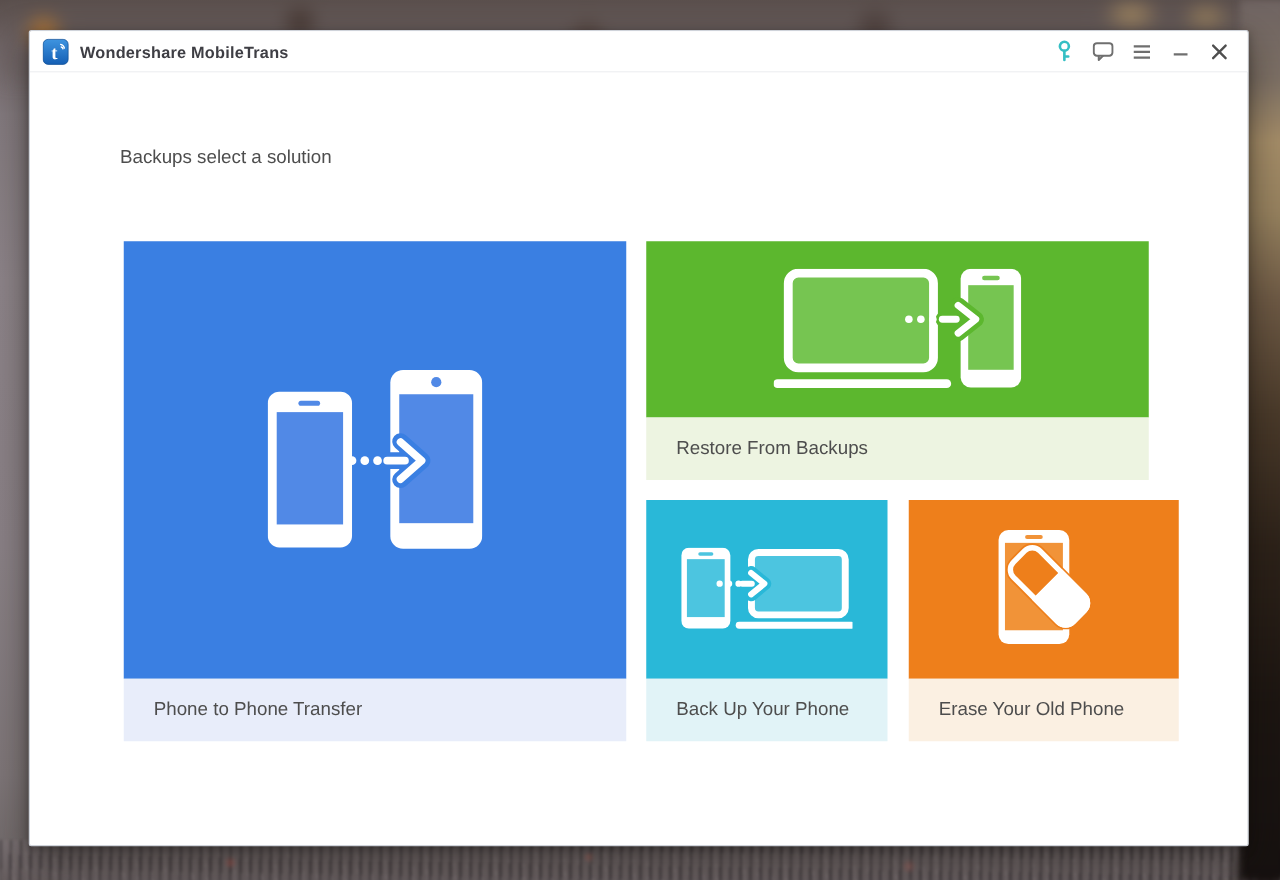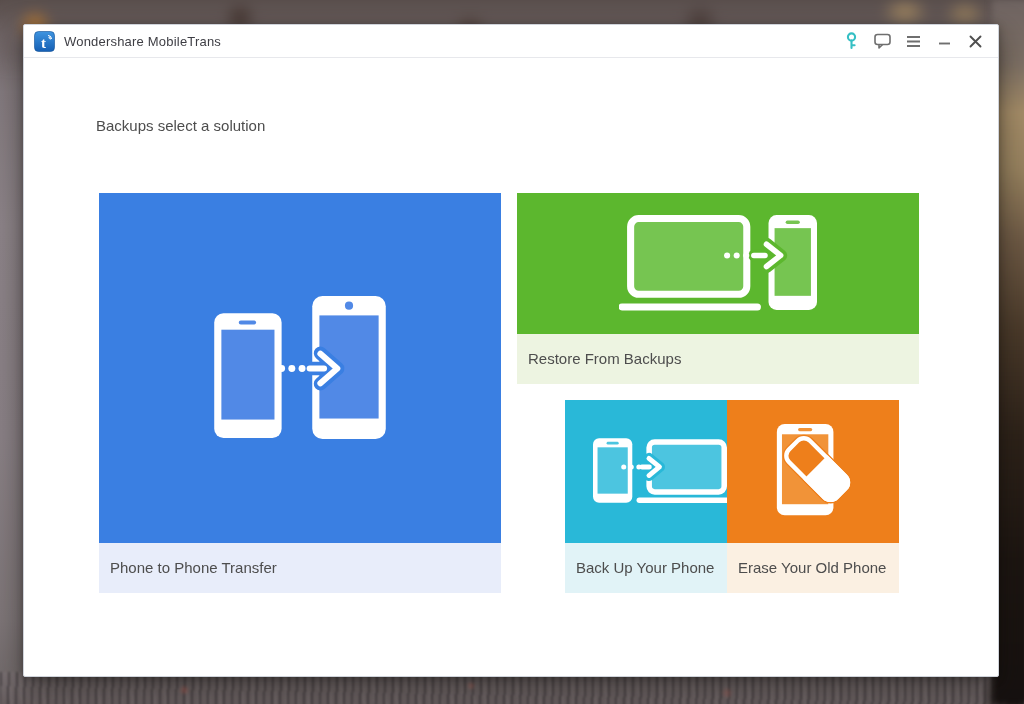--- a/index.html
+++ b/index.html
@@ -41,31 +41,31 @@
 
   
   .window { position:absolute; left:23px; top:24px; width:976px; height:653px;
     background:#ffffff; border:1px solid #cfd3da; border-radius:2px;
     box-shadow: 0 12px 30px rgba(20,15,12,.5), 0 2px 8px rgba(0,0,0,.28);
   }
   .titlebar { position:relative; height:33px; display:flex; align-items:center;
     background:#ffffff; border-bottom:1px solid #e7e8ec; border-radius:2px 2px 0 0; padding:0 10px;
   }
   .app-icon { width:22px; height:22px; flex:0 0 auto; }
-  .app-title { margin-left:8px; font-size:13px; font-weight:normal; color:#3e3e44; letter-spacing:.2px; }
+  .app-title { margin-left:8px; font-size:13px; font-weight:bold; color:#3e3e44; letter-spacing:.2px; }
   .tb-right { margin-left:auto; display:flex; align-items:center; gap:13px; padding-right:4px; }
   .tb-btn { width:18px; height:18px; display:flex; align-items:center; justify-content:center; cursor:pointer; }
 
   
   .heading { position:absolute; left:72px; top:92px; font-size:15px; color:var(--text-color,#4a4a4a); }
 
   .tile { position:absolute; cursor:pointer; display:flex; flex-direction:column; }
   .tile-icon-area { flex:1 1 auto; background:var(--tile-bg); display:flex; align-items:center; justify-content:center; }
   .tile-label { flex:0 0 50px; height:50px; line-height:50px; background:var(--tile-label-bg);
-    font-size:15px; color:var(--text-color,#4d4d4d); padding-left:11px; }
+    font-size:15px; color:var(--text-color,#4d4d4d); padding-left:24px; }
   .screen-fill { fill:var(--tile-screen); }
   .cut-stroke { stroke:var(--tile-bg); }
   .laptop-fill { fill:var(--tile-screen); }
 </style>
 </head>
 <body>
 
 <div class="desktop">
   <div class="bg-top"></div>
   <div class="bg-bottom"></div>
@@ -168,21 +168,21 @@
         <g fill="#ffffff">
           <circle cx="107" cy="40" r="3"></circle>
             <circle cx="116.5" cy="40" r="3"></circle>
             <circle cx="126" cy="40" r="3"></circle>
         </g>
       </svg>
     </div>
     <div class="tile-label">Restore From Backups</div>
   </div>
 
-  <div class="tile" style="left: 493px; top: 375px; width: 193px; height: 193px; margin-left: 48px; --tile-bg: #29b8d8; --tile-screen: #4cc5e0; --tile-label-bg: #e1f3f7;">
+  <div class="tile" style="left: 493px; top: 375px; width: 193px; height: 193px; --tile-bg: #29b8d8; --tile-screen: #4cc5e0; --tile-label-bg: #e1f3f7;">
     <div class="tile-icon-area">
       <svg width="137" height="67" viewBox="0 0 136 66">
         <rect x="0" y="0" width="39" height="64" rx="6" fill="#ffffff"></rect>
         <rect class="screen-fill" x="4.5" y="9" width="30" height="46"></rect>
         <rect class="screen-fill" x="13.5" y="3.5" width="12" height="2.8" rx="1.4"></rect>
         <rect class="laptop-fill" x="55.75" y="3.75" width="74.5" height="49.5" rx="5.5" stroke="#ffffff" stroke-width="5.5"></rect>
         <path d="M46 61.5 H135" stroke="#ffffff" stroke-width="5.5" stroke-linecap="round"></path>
         <g class="cut-stroke" fill="none" stroke-width="10" stroke-linecap="round" stroke-linejoin="round">
           <path d="M49 28.5 h8"></path>
           <path d="M55.5 19.5 l11 9 l-11 9"></path>
@@ -194,21 +194,21 @@
         <g fill="#ffffff">
           <circle cx="30.5" cy="28.5" r="2.5"></circle>
             <circle cx="38" cy="28.5" r="2.5"></circle>
             <circle cx="45.5" cy="28.5" r="2.5"></circle>
         </g>
       </svg>
     </div>
     <div class="tile-label">Back Up Your Phone</div>
   </div>
 
-  <div class="tile" style="left: 703px; top: 375px; width: 172px; height: 193px; --tile-bg: #ee7f1b; --tile-screen: #f19338; --tile-label-bg: #fbf0e2;">
+  <div class="tile" style="left: 703px; top: 375px; width: 216px; height: 193px; --tile-bg: #ee7f1b; --tile-screen: #f19338; --tile-label-bg: #fbf0e2;">
     <div class="tile-icon-area">
       <svg width="88" height="96" viewBox="0 0 112 122">
         <rect x="10" y="0" width="72" height="116" rx="10" fill="#ffffff"></rect>
         <rect class="screen-fill" x="16.5" y="13" width="59" height="89"></rect>
         <rect class="screen-fill" x="37" y="5" width="18" height="4" rx="2"></rect>
         <g transform="translate(62,58) rotate(45)">
           <rect class="cut-stroke" x="-44" y="-19" width="86" height="38" rx="11" fill="none" stroke-width="9"></rect>
           <rect x="-44" y="-19" width="86" height="38" rx="11" fill="var(--tile-bg)" stroke="#ffffff" stroke-width="5.5"></rect>
           <path d="M-4,-21.75 H31 a13.75,13.75 0 0 1 13.75,13.75 v16 a13.75,13.75 0 0 1 -13.75,13.75 H-4 Z" fill="#ffffff"></path>
         </g>

